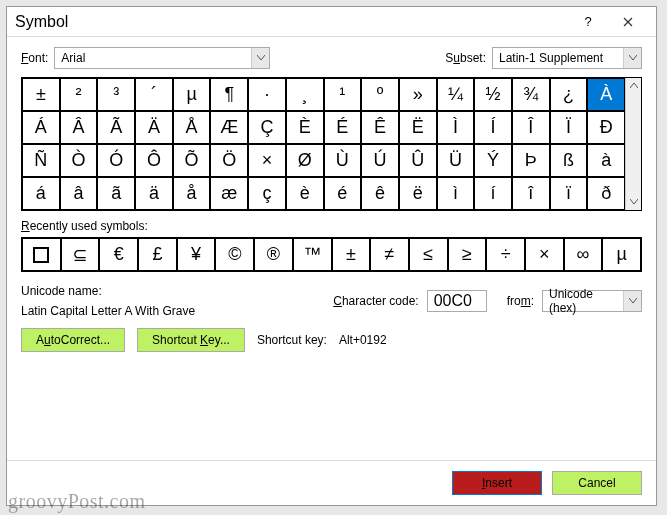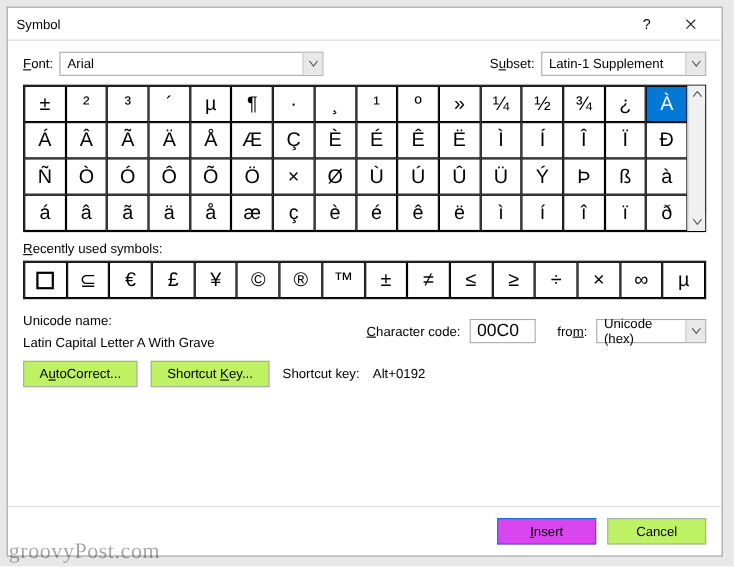--- a/index.html
+++ b/index.html
@@ -1,19 +1,19 @@
 <!DOCTYPE html>
 <html><head>
 <meta charset="utf-8">
 <style>
 * { box-sizing: border-box; margin: 0; padding: 0; font-family: 'Segoe UI', Tahoma, sans-serif; }
 body { background: #e8e8e8; width: 667px; height: 515px; position: relative; }
 .dialog { width: 651px; height: 500px; background: #fff; border: 1px solid #999; position: absolute; top: 6px; left: 6px; display: flex; flex-direction: column; }
 .titlebar { height: 30px; display: flex; align-items: center; padding: 0 8px; border-bottom: 1px solid #ddd; }
-.titlebar .title { font-size: 12px; flex: 1; }
+.titlebar .title { font-size: 16px; flex: 1; }
 .tbtn { width: 40px; height: 28px; display: flex; align-items: center; justify-content: center; font-size: 13px; cursor: pointer; }
 .content { padding: 10px 14px 14px; flex: 1; display: flex; flex-direction: column; }
 .tabs { display: flex; border-bottom: 1px solid #ccc; margin-bottom: 10px; }
 .tab { padding: 6px 14px; font-size: 12px; border: 1px solid transparent; border-bottom: none; cursor: pointer; position: relative; top: 1px; }
 .tab.active { border-color: #ccc; background: #fff; border-bottom: 1px solid #fff; }
 .row { display: flex; align-items: center; gap: 6px; margin-bottom: 8px; font-size: 12px; }
 .underline { text-decoration: underline; text-decoration-thickness: 1px; text-underline-offset: 1px; }
 .combo { display: flex; align-items: center; border: 1px solid #aaa; background: #fff; height: 22px; }
 .combo .val { flex: 1; padding: 0 6px; font-size: 12px; }
 .combo .drop { width: 18px; height: 20px; border-left: 1px solid #ccc; background: #e8e8e8; display: flex; align-items: center; justify-content: center; }
@@ -26,21 +26,21 @@
 .sbtn { height: 16px; display: flex; align-items: center; justify-content: center; background: #f0f0f0; }
 .sbtn svg { width: 8px; height: 6px; }
 .strack { flex: 1; }
 .label { font-size: 12px; margin-bottom: 4px; }
 .recent-grid { display: grid; grid-template-columns: repeat(16, 1fr); border: 1px solid #000; margin-bottom: 12px; }
 .recent-grid .cell { height: 33px; }
 .info-row { display: flex; align-items: center; gap: 8px; font-size: 12px; margin-bottom: 10px; }
 .info-row .left { flex: 1; }
 .text-input { border: 1px solid #aaa; height: 22px; padding: 0 6px; font-size: 16px; width: 60px; }
 .btn { border: 1px solid #aaa; background: #bef264; padding: 4px 14px; font-size: 12px; cursor: pointer; height: 24px; }
-.btn.primary { border: 1px solid #0078d4; background: #d946ef; }
+.btn.primary { border: 1px solid #0078d4; background: #b91c1c; }
 .btn-row { display: flex; gap: 12px; align-items: center; font-size: 12px; }
 .footer { display: flex; justify-content: flex-end; gap: 10px; padding: 10px 14px; border-top: 1px solid #ddd; }
 .footer .btn { width: 90px; }
 .watermark { position: absolute; bottom: 2px; left: 8px; font-size: 20px; color: rgba(0,0,0,0.35); letter-spacing: 0.5px; font-family: Georgia, serif; pointer-events: none; }
 .sq-glyph { width: 16px; height: 16px; border: 2px solid #000; display: inline-block; }
 </style>
 </head>
 <body>
 
 <div class="dialog">
@@ -51,21 +51,21 @@
       <svg viewBox="0 0 10 10" width="10" height="10">
           <path d="M1 1 L9 9 M9 1 L1 9" stroke="#333" stroke-width="1.2" fill="none"></path>
         </svg>
     </div>
   </div>
 
   <div class="content">
 
     <div class="row">
       <span><span class="underline">F</span><span>ont:</span></span>
-      <div class="combo" style="width:240px">
+      <div class="combo" style="width:216px">
         <div class="val">Arial</div>
         <div class="drop">
             <svg viewBox="0 0 8 6">
               <path d="M0 0 L4 5 L8 0" fill="none" stroke="#555"></path>
             </svg>
           </div>
       </div>
       <div style="flex:1"></div>
       <span><span>S</span><span class="underline">u</span><span>bset:</span></span>
       <div class="combo" style="width:150px">

